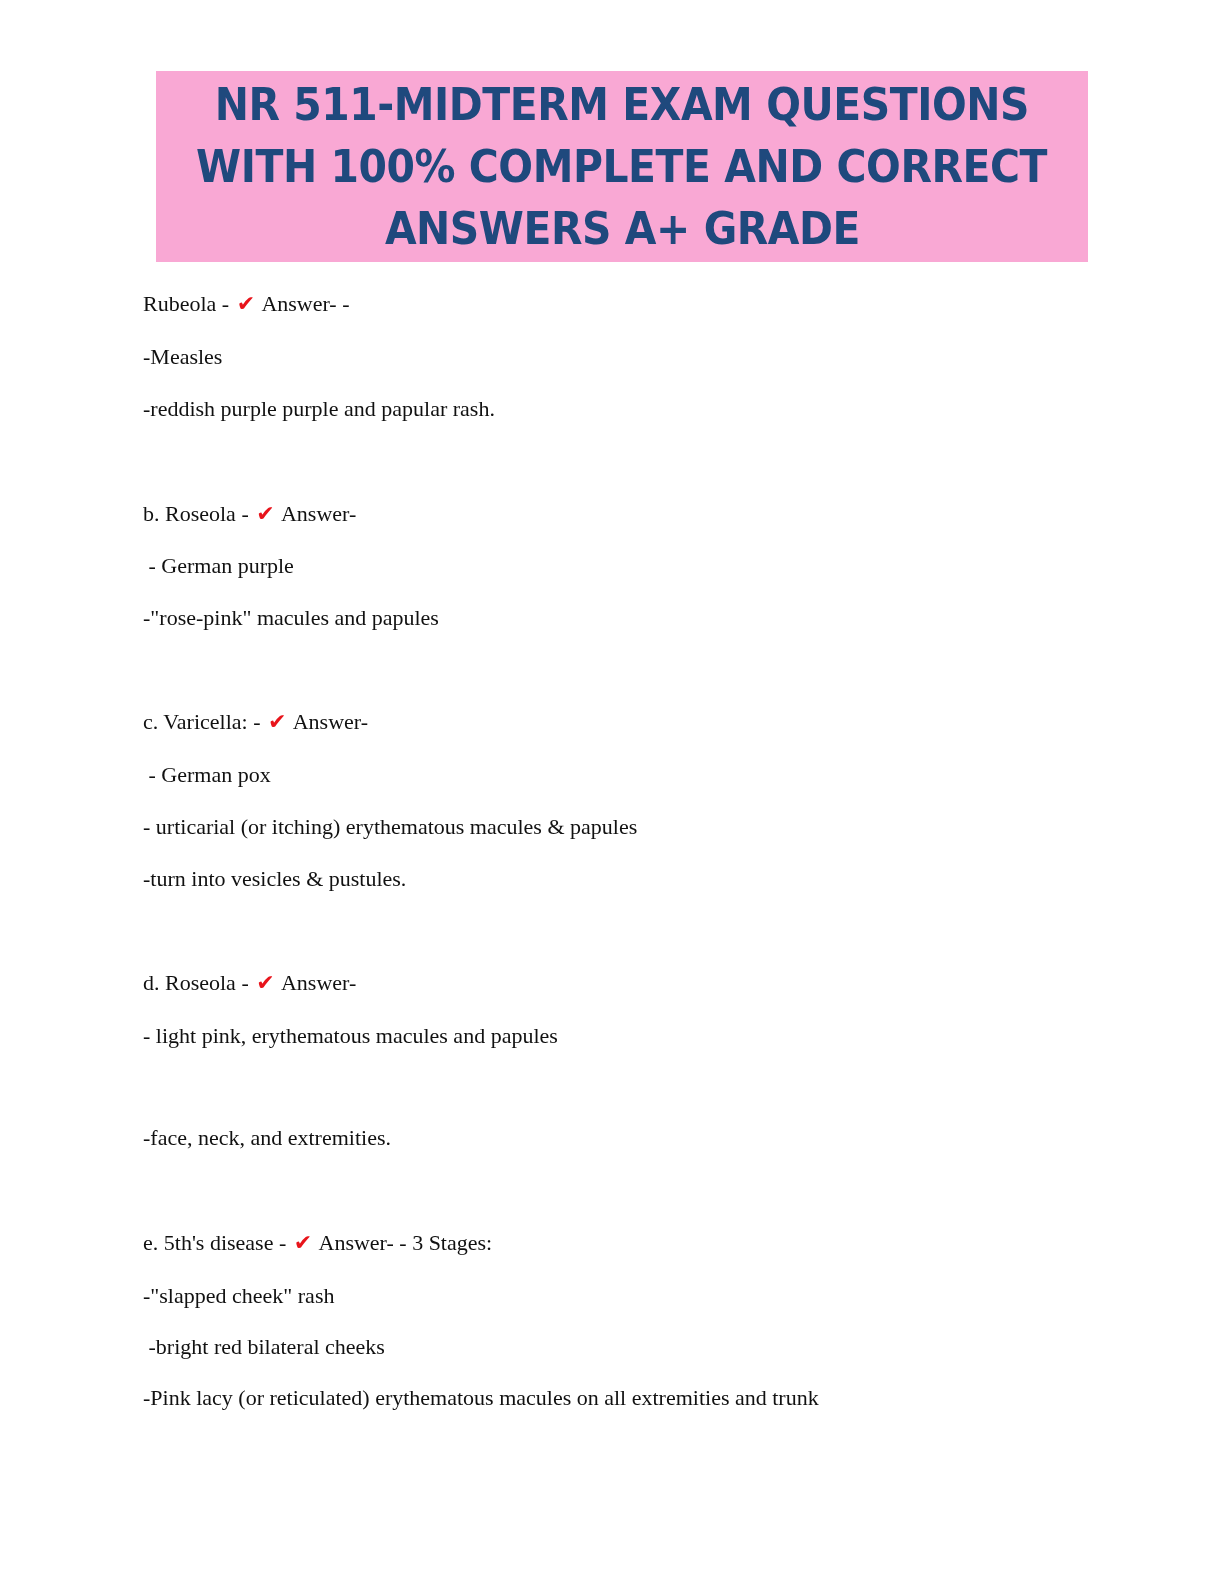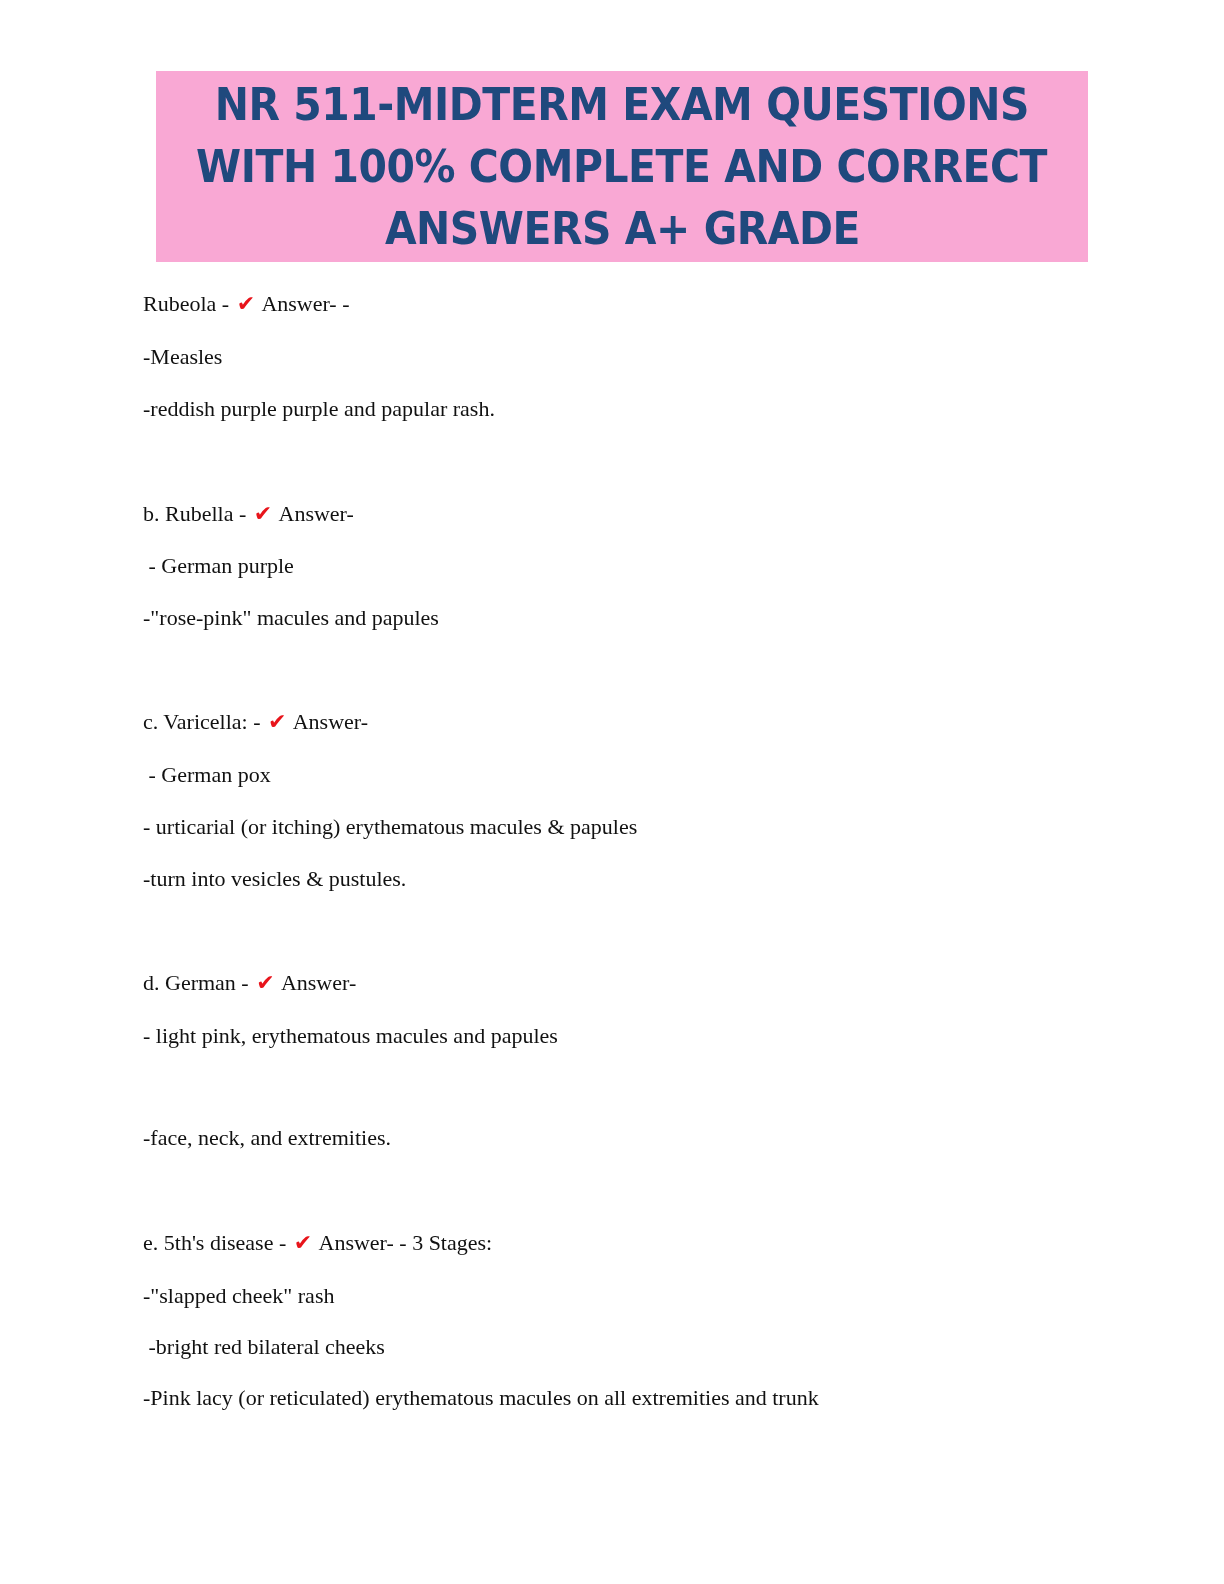--- a/index.html
+++ b/index.html
@@ -60,29 +60,29 @@
 <div class="title-box">
   <div class="title-line">NR 511-MIDTERM EXAM QUESTIONS</div>
   <div class="title-line">WITH 100% COMPLETE AND CORRECT</div>
   <div class="title-line">ANSWERS A+ GRADE</div>
 </div>
 
 <div class="line" style="top:291px"><span>Rubeola - </span><span class="check">✔</span><span> Answer- -</span></div>
 <div class="line" style="top:344px">-Measles</div>
 <div class="line" style="top:396px">-reddish purple purple and papular rash.</div>
 
-<div class="line" style="top:501px"><span>b. Rubella - </span><span class="check">✔</span><span> Answer-</span></div>
+<div class="line" style="top:501px"><span>b. Roseola - </span><span class="check">✔</span><span> Answer-</span></div>
 <div class="line" style="top:553px"> - German purple</div>
 <div class="line" style="top:605px">-"rose-pink" macules and papules</div>
 
 <div class="line" style="top:709px"><span>c. Varicella: - </span><span class="check">✔</span><span> Answer-</span></div>
 <div class="line" style="top:762px"> - German pox</div>
 <div class="line" style="top:814px">- urticarial (or itching) erythematous macules &amp; papules</div>
 <div class="line" style="top:866px">-turn into vesicles &amp; pustules.</div>
 
-<div class="line" style="top:970px"><span>d. German - </span><span class="check">✔</span><span> Answer-</span></div>
+<div class="line" style="top:970px"><span>d. Roseola - </span><span class="check">✔</span><span> Answer-</span></div>
 <div class="line" style="top:1023px">- light pink, erythematous macules and papules</div>
 <div class="line" style="top:1125px">-face, neck, and extremities.</div>
 
 <div class="line" style="top:1230px"><span>e. 5th's disease - </span><span class="check">✔</span><span> Answer- - 3 Stages:</span></div>
 <div class="line" style="top:1283px">-"slapped cheek" rash</div>
 <div class="line" style="top:1334px"> -bright red bilateral cheeks</div>
 <div class="line" style="top:1385px">-Pink lacy (or reticulated) erythematous macules on all extremities and trunk</div>
 
 </body></html>

